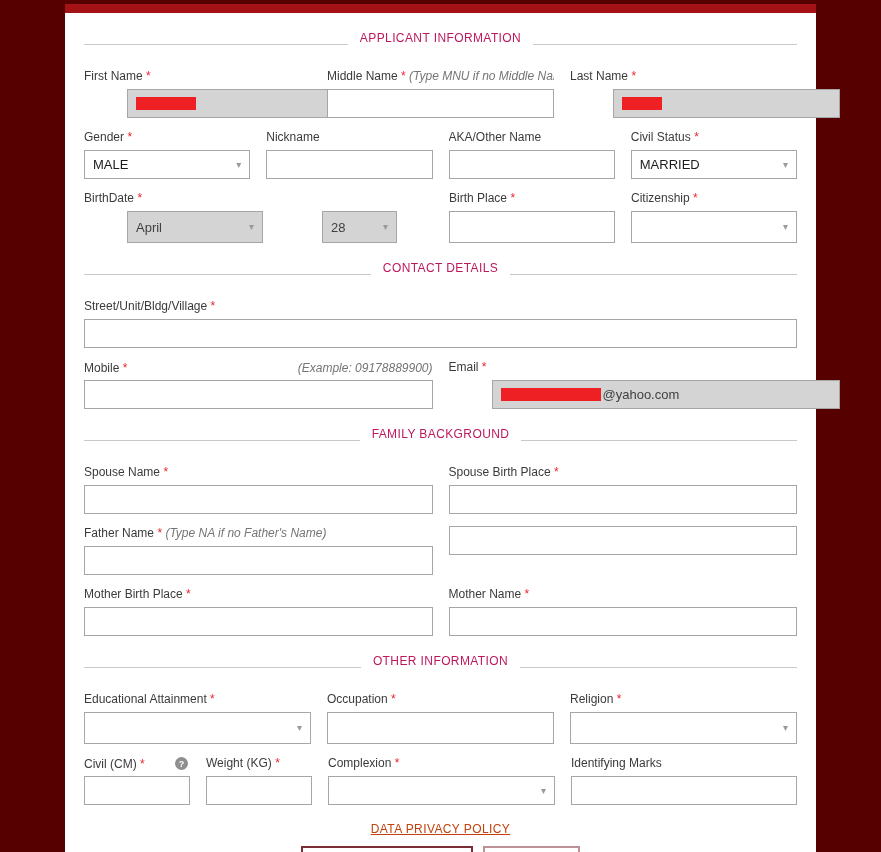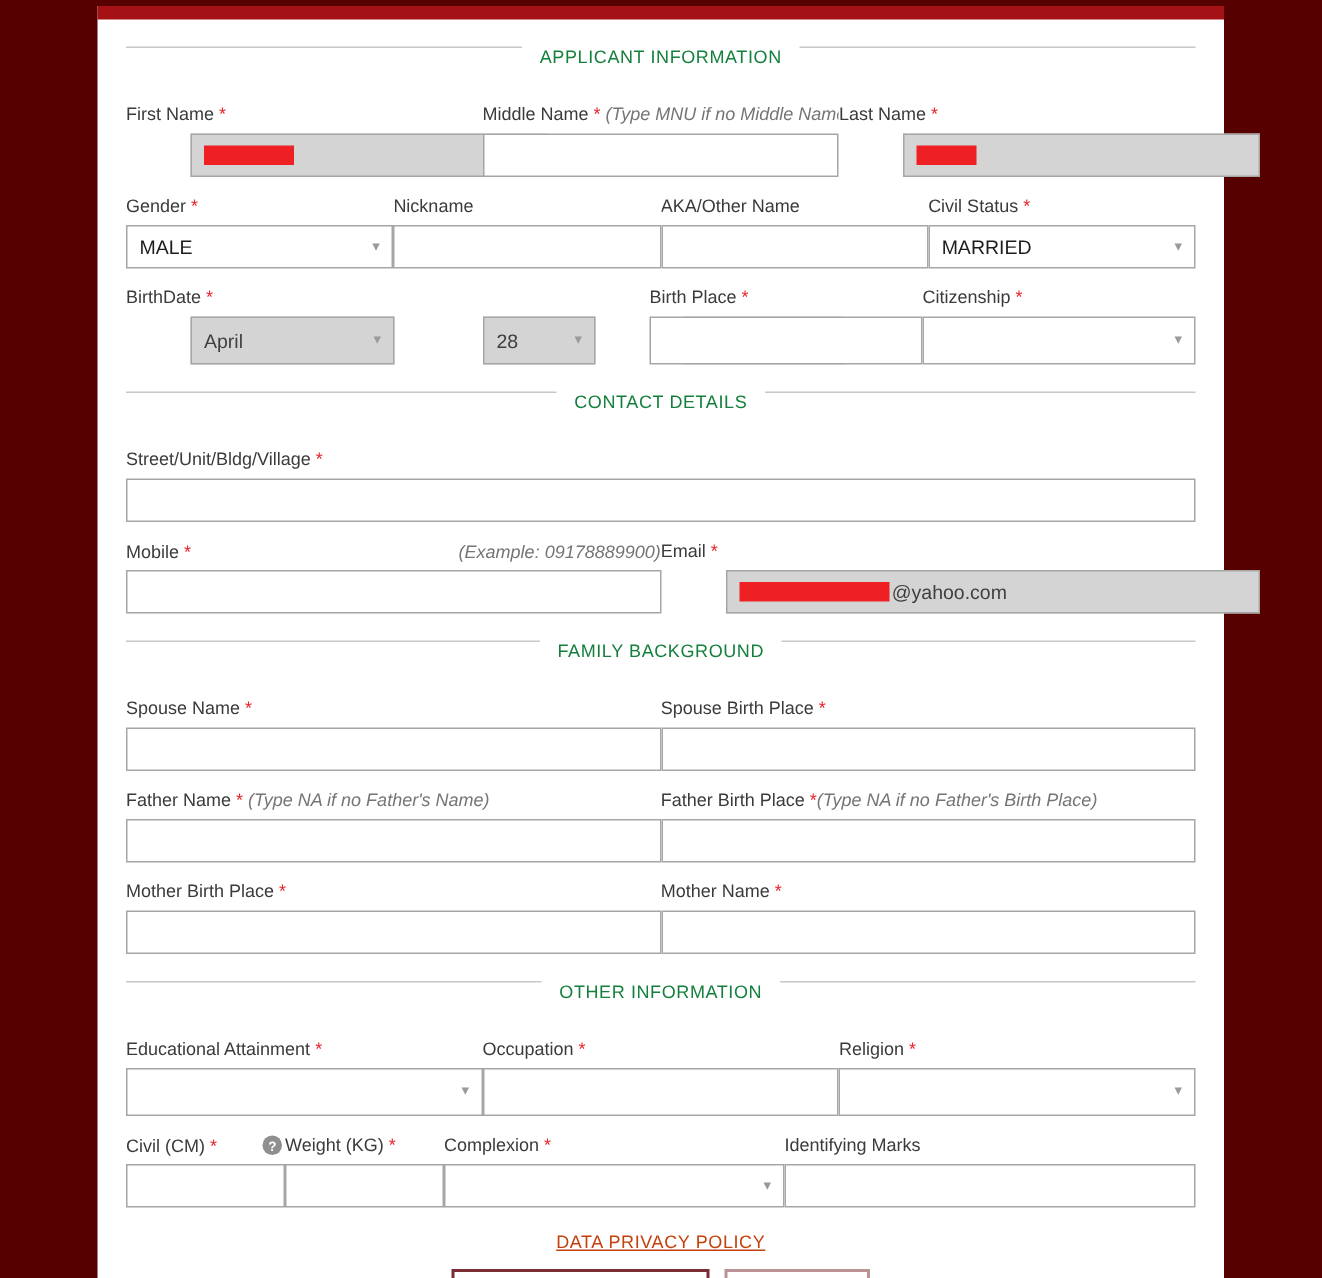--- a/index.html
+++ b/index.html
@@ -14,28 +14,28 @@
   .card {
     position: absolute;
     left: 65px; top: 4px;
     width: 751px; height: 848px;
     background: #ffffff;
   }
   .topbar { height: 9px; background: #a41216; }
   .content { padding: 0 19px; }
 
   .section-header {
-    display: flex; align-items: flex-start;
+    display: flex; align-items: flex-end;
     margin-top: 18px;
-    color: #15803d; font-size: 12px; letter-spacing: 0.4px;
+    color: #be185d; font-size: 12px; letter-spacing: 0.4px;
   }
   .section-header .line { flex: 1; height: 1px; background: #c8c8c8; }
   .section-header .title { padding: 0 12px; white-space: nowrap; }
 
-  .row { display: flex; margin-top: 12px; }
+  .row { display: flex; gap: 16px; margin-top: 12px; }
   .row.after-header { margin-top: 24px; }
   .field { display: flex; flex-direction: column; min-width: 0; }
   .f1 { flex: 1; }
   .w136 { width: 136px; flex: 0 0 136px; }
   .w106 { width: 106px; flex: 0 0 106px; }
   .w75  { width: 75px;  flex: 0 0 75px; }
   .w227 { width: 227px; flex: 0 0 227px; }
   .w349 { width: 349px; flex: 0 0 349px; }
 
   .label {
@@ -234,21 +234,20 @@
         <input class="control" type="text" value="" style="">
       </div>
     </div>
 
     <div class="row">
       <div class="field f1">
         <div class="label"><span>Father Name</span> <span class="req">*</span> <span class="hint">(Type NA if no Father's Name)</span></div>
         <input class="control" type="text" value="" style="">
       </div>
       <div class="field f1">
-        <div class="label"><span>Father Birth Place</span> <span class="req">*</span><span class="hint">(Type NA if no Father's Birth Place)</span></div>
         <input class="control" type="text" value="" style="">
       </div>
     </div>
 
     <div class="row">
       <div class="field f1">
         <div class="label"><span>Mother Birth Place</span> <span class="req">*</span></div>
         <input class="control" type="text" value="" style="">
       </div>
       <div class="field f1">

